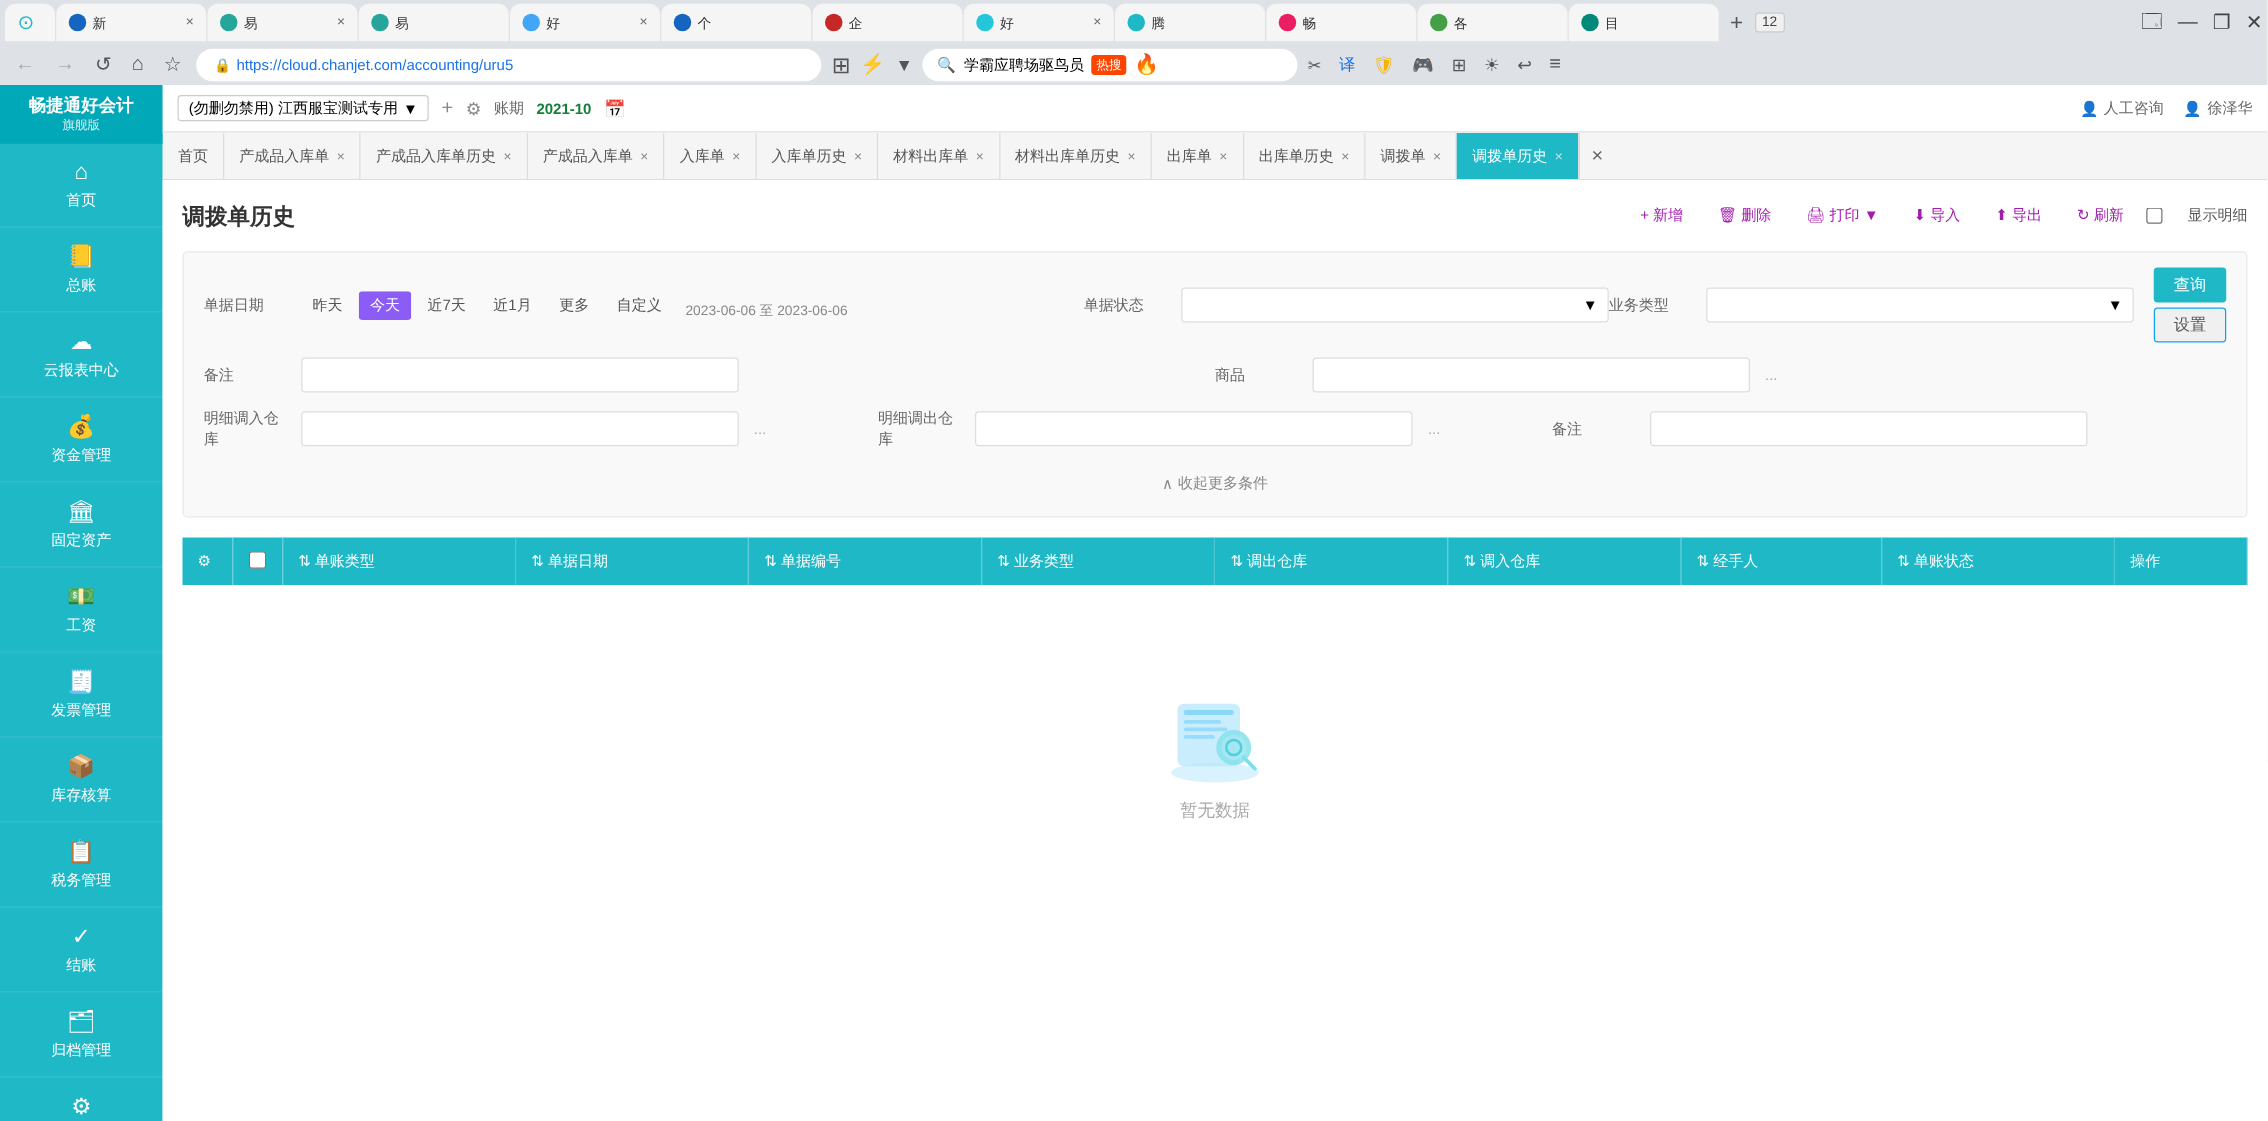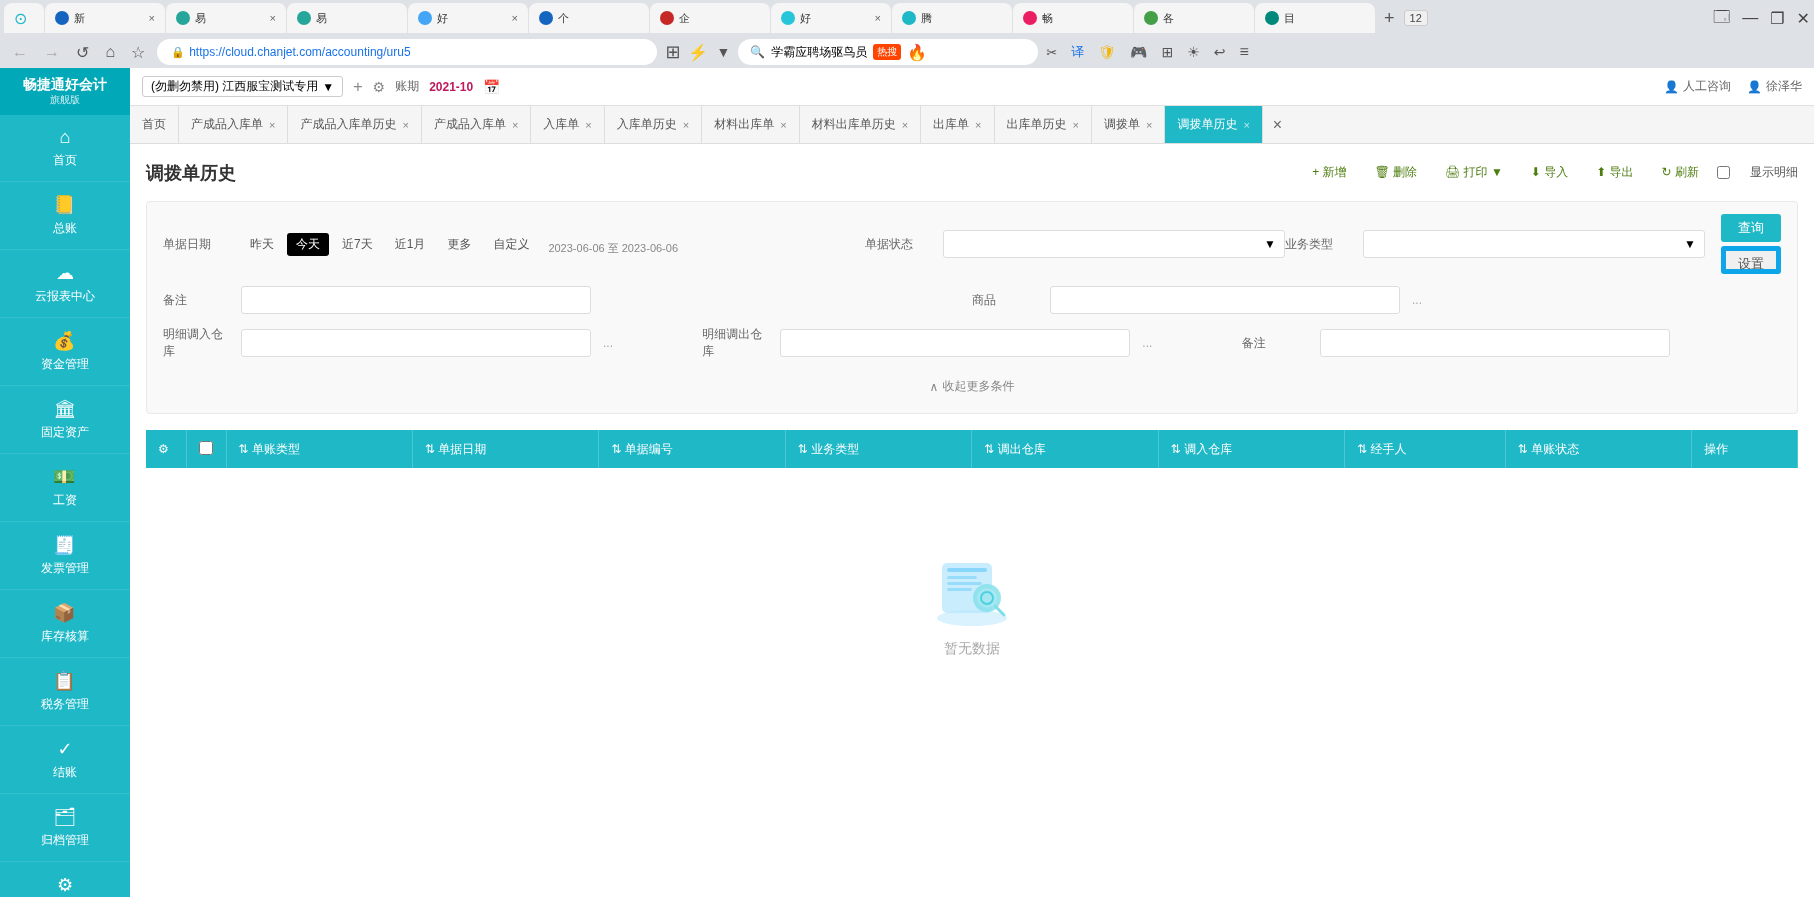--- a/index.html
+++ b/index.html
@@ -37,55 +37,55 @@
     .nav-item { display: flex; flex-direction: column; align-items: center; padding: 12px 0; cursor: pointer; color: #fff; font-size: 12px; gap: 4px; border-bottom: 1px solid rgba(255,255,255,0.1); }
     .nav-item .nav-icon { font-size: 18px; }
 
     
     .main-area { flex: 1; display: flex; flex-direction: column; overflow: hidden; }
 
     
     .header-bar { display: flex; align-items: center; height: 38px; background: #fff; border-bottom: 1px solid #e0e0e0; padding: 0 12px; gap: 10px; }
     .company-select { display: flex; align-items: center; gap: 4px; border: 1px solid #ccc; border-radius: 3px; padding: 1px 8px; font-size: 12px; cursor: pointer; }
     .period-label { font-size: 12px; color: #666; }
-    .period-value { font-size: 12px; color: #be185d; font-weight: bold; }
+    .period-value { font-size: 12px; color: #15803d; font-weight: bold; }
     .header-right { margin-left: auto; display: flex; align-items: center; gap: 16px; font-size: 12px; color: #666; }
     .header-user { display: flex; align-items: center; gap: 4px; cursor: pointer; }
 
     
     .tab-nav { display: flex; align-items: center; height: 38px; background: #f5f5f5; border-bottom: 1px solid #ddd; overflow-x: auto; flex-shrink: 0; }
     .page-tab { display: flex; align-items: center; padding: 0 12px; height: 38px; font-size: 12px; color: #555; cursor: pointer; border-right: 1px solid #ddd; gap: 6px; white-space: nowrap; flex-shrink: 0; }
     .page-tab.active { background: #1eb8c7; color: #fff; }
     .page-tab .tab-x { font-size: 11px; opacity: 0.7; }
     .tab-close-all { padding: 0 10px; font-size: 16px; color: #666; cursor: pointer; }
 
     
     .page-content { flex: 1; background: #fff; overflow: auto; padding: 16px; }
 
     
     .page-title-row { display: flex; align-items: center; justify-content: space-between; margin-bottom: 16px; }
     .page-title { font-size: 18px; font-weight: bold; color: #333; }
     .action-buttons { display: flex; align-items: center; gap: 8px; }
-    .action-btn { display: flex; align-items: center; gap: 4px; padding: 4px 10px; font-size: 12px; cursor: pointer; color: #4d7c0f; border: none; background: transparent; }
+    .action-btn { display: flex; align-items: center; gap: 4px; padding: 4px 10px; font-size: 12px; cursor: pointer; color: #a21caf; border: none; background: transparent; }
     .display-toggle { display: flex; align-items: center; gap: 20px; font-size: 12px; color: #555; }
 
     
     .filter-section { background: #f9f9f9; border: 1px solid #e8e8e8; border-radius: 4px; padding: 12px 16px; margin-bottom: 16px; }
     .filter-row { display: flex; align-items: center; margin-bottom: 12px; gap: 0; }
     .filter-row:last-child { margin-bottom: 0; }
     .filter-label { width: 70px; font-size: 12px; color: #666; flex-shrink: 0; }
     .date-btns { display: flex; align-items: flex-end; gap: 4px; }
     .date-btn { padding: 2px 8px; font-size: 12px; color: #555; cursor: pointer; border: 1px solid transparent; border-radius: 3px; }
-    .date-btn.active { background: #000000; color: #fff; border-radius: 3px; }
+    .date-btn.active { background: #8b5cf6; color: #fff; border-radius: 3px; }
     .date-range { font-size: 11px; color: #888; margin-left: 6px; }
     .filter-select { flex: 1; height: 28px; border: 1px solid #ddd; border-radius: 3px; padding: 0 8px; font-size: 12px; background: #fff; display: flex; align-items: center; justify-content: space-between; cursor: pointer; max-width: 350px; }
     .filter-input { flex: 1; height: 28px; border: 1px solid #ddd; border-radius: 3px; padding: 0 8px; font-size: 12px; max-width: 350px; }
     .filter-col { display: flex; align-items: center; flex: 1; gap: 8px; }
     .query-btn { background: #1eb8c7; color: #fff; border: none; padding: 4px 16px; border-radius: 3px; font-size: 13px; cursor: pointer; height: 28px; }
-    .settings-btn { background: #f0f0f0; color: #555; border: 5px solid #0ea5e9; padding: 4px 12px; border-radius: 3px; font-size: 13px; cursor: pointer; height: 28px; text-align: center; }
+    .settings-btn { background: #f0f0f0; color: #555; border: 1px solid #0ea5e9; padding: 4px 12px; border-radius: 3px; font-size: 13px; cursor: pointer; height: 28px; text-align: center; }
     .ellipsis-btn { color: #aaa; font-size: 12px; cursor: pointer; padding: 0 4px; }
     .collapse-row { display: flex; justify-content: center; align-items: center; padding: 6px 0; }
     .collapse-btn { color: #888; font-size: 12px; cursor: pointer; display: flex; align-items: center; gap: 4px; }
 
     
     .data-table { width: 100%; border-collapse: collapse; }
     .data-table thead tr { background: #1eb8c7; color: #fff; height: 38px; }
     .data-table th { padding: 0 12px; font-size: 12px; font-weight: normal; text-align: left; border-right: 1px solid rgba(255,255,255,0.2); white-space: nowrap; }
     .data-table th.sortable { cursor: pointer; }
     .th-checkbox { width: 40px; text-align: center; }

